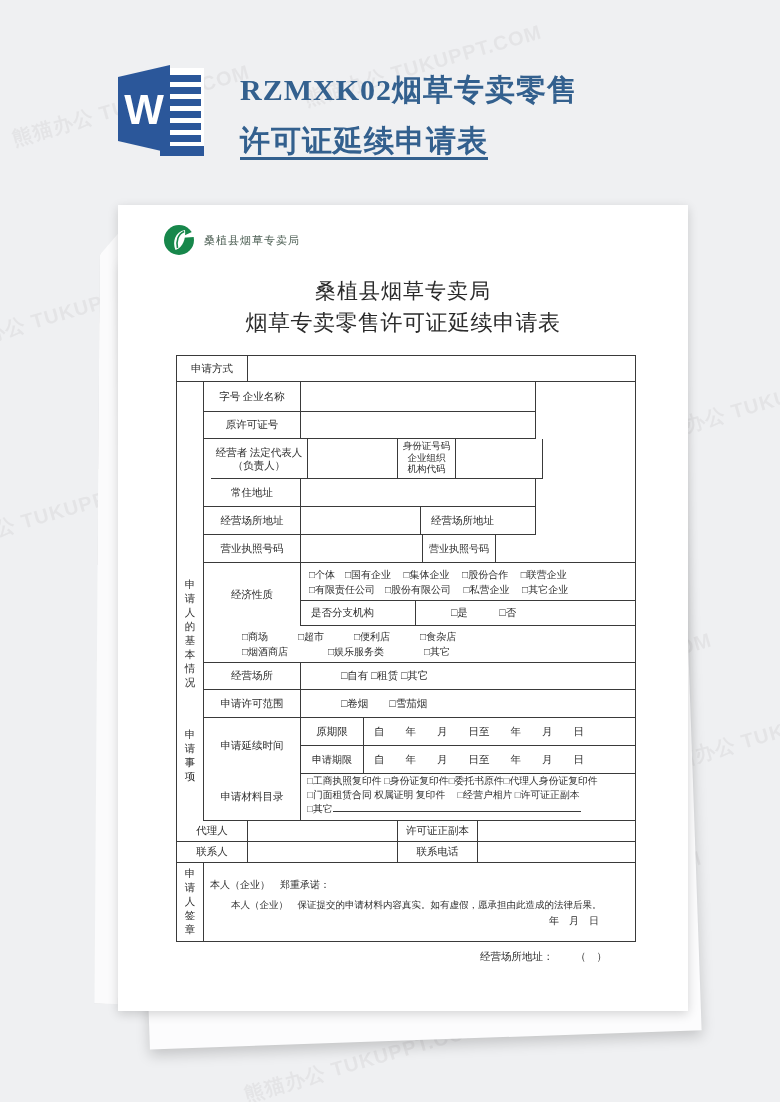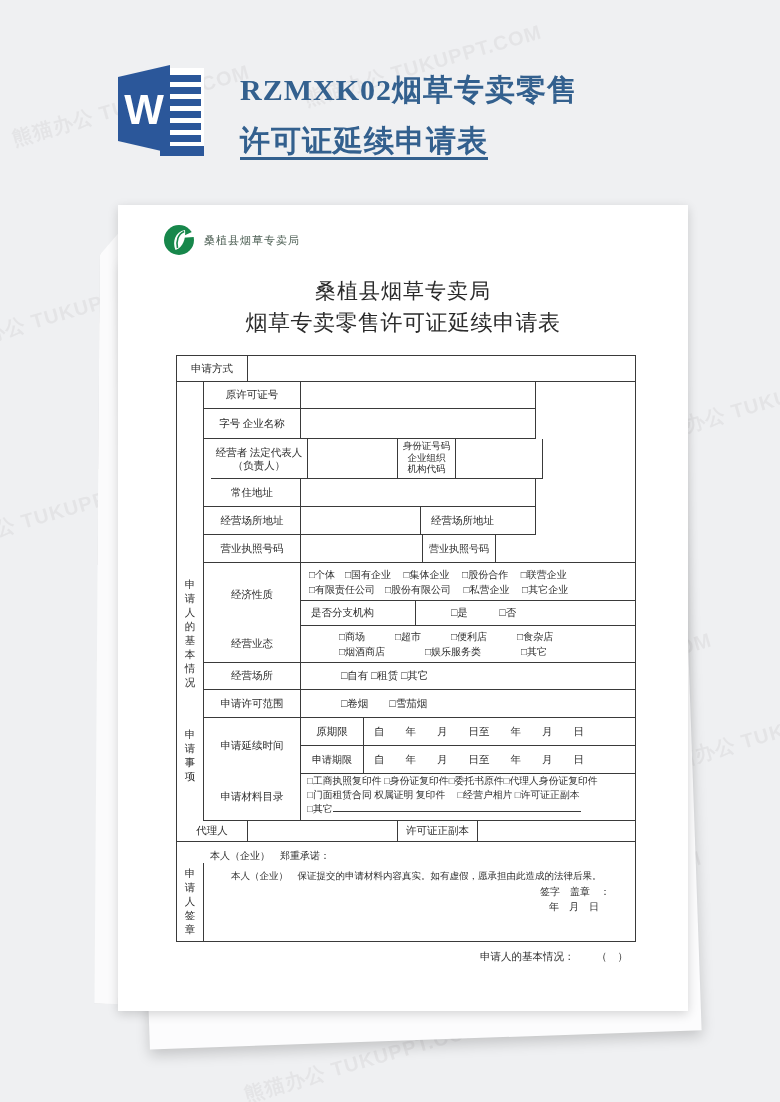--- a/index.html
+++ b/index.html
@@ -129,30 +129,30 @@
       <div class="abs" style="left:27px;top:362px;width:97px;height:56px;border-right:1px solid var(--bc);">
         <span>申请延续时间</span>
       </div>
 
       <div class="tr" style="height:26px">
         <div class="td" style="width:71px">
             <span>申请方式</span>
           </div>
       </div>
 
+      <div class="tr" style="height:30px;margin-left:27px;width:332px">
+        <div class="td" style="width:97px">
+            <span>字号 企业名称</span>
+          </div>
+        <div class="td fx"></div>
+      </div>
+
       <div class="tr" style="height:27px;margin-left:27px;width:332px">
         <div class="td" style="width:97px">
             <span>原许可证号</span>
-          </div>
-        <div class="td fx"></div>
-      </div>
-
-      <div class="tr" style="height:30px;margin-left:27px;width:332px">
-        <div class="td" style="width:97px">
-            <span>字号 企业名称</span>
           </div>
         <div class="td fx"></div>
       </div>
 
       <div class="tr" style="height:40px;margin-left:34px;width:332px">
         <div class="td pre" style="width:97px;line-height:13px"><span class="pre">经营者 法定代表人
 （负责人）</span></div>
         <div class="td" style="width:90px"></div>
         <div class="td pre" style="width:58px;font-size:9.5px;line-height:11.5px"><span class="pre">身份证号码
 企业组织
@@ -196,23 +196,20 @@
       <div class="tr" style="height:25px;margin-left:124px">
         <div class="td left" style="width:115px;padding-left:10px">
             <span>是否分支机构</span>
           </div>
         <div class="td fx nbr left" style="padding-left:35px">
             <span>□是　　　□否</span>
           </div>
       </div>
 
       <div class="tr" style="height:37px;margin-left:27px">
-        <div class="td" style="width:97px">
-            <span>经营业态</span>
-          </div>
         <div class="td fx nbr left pre" style="padding-left:38px;font-size:10px;line-height:15px"><span class="pre">□商场　　　□超市　　　□便利店　　　□食杂店
 □烟酒商店　　　　□娱乐服务类　　　　□其它</span></div>
       </div>
 
       <div class="tr" style="height:27px;margin-left:27px">
         <div class="td" style="width:97px">
             <span>经营场所</span>
           </div>
         <div class="td fx nbr left" style="padding-left:40px">
             <span>□自有 □租赁 □其它</span>
@@ -261,29 +258,38 @@
         <div class="td" style="width:71px">
             <span>代理人</span>
           </div>
         <div class="td" style="width:150px"></div>
         <div class="td" style="width:80px">
             <span>许可证正副本</span>
           </div>
         <div class="td fx nbr"></div>
       </div>
 
+      <div class="tr" style="height:21px">
+        <div class="td" style="width:71px">
+            <span>联系人</span>
+          </div>
+        <div class="td" style="width:150px"></div>
+        <div class="td" style="width:80px">
+            <span>联系电话</span>
+          </div>
+        <div class="td fx nbr"></div>
+      </div>
 
       <div class="tr" style="height:78px;margin-left:27px;border-bottom:none">
         <div class="sign-cell">
           <div class="l1">本人（企业）　郑重承诺：</div>
           <div class="l2">本人（企业）　保证提交的申请材料内容真实。如有虚假，愿承担由此造成的法律后果。</div>
-          <div class="l3">签字　盖章　：</div>
           <div class="l4">年　月　日</div>
         </div>
       </div>
     </div>
 
     <div class="sheet-footer">
-      <span>申请人的基本情况：</span>
+      <span>经营场所地址：</span>
       <span class="br">（　）</span>
     </div>
   </div>
 </div>
 
 </body></html>

